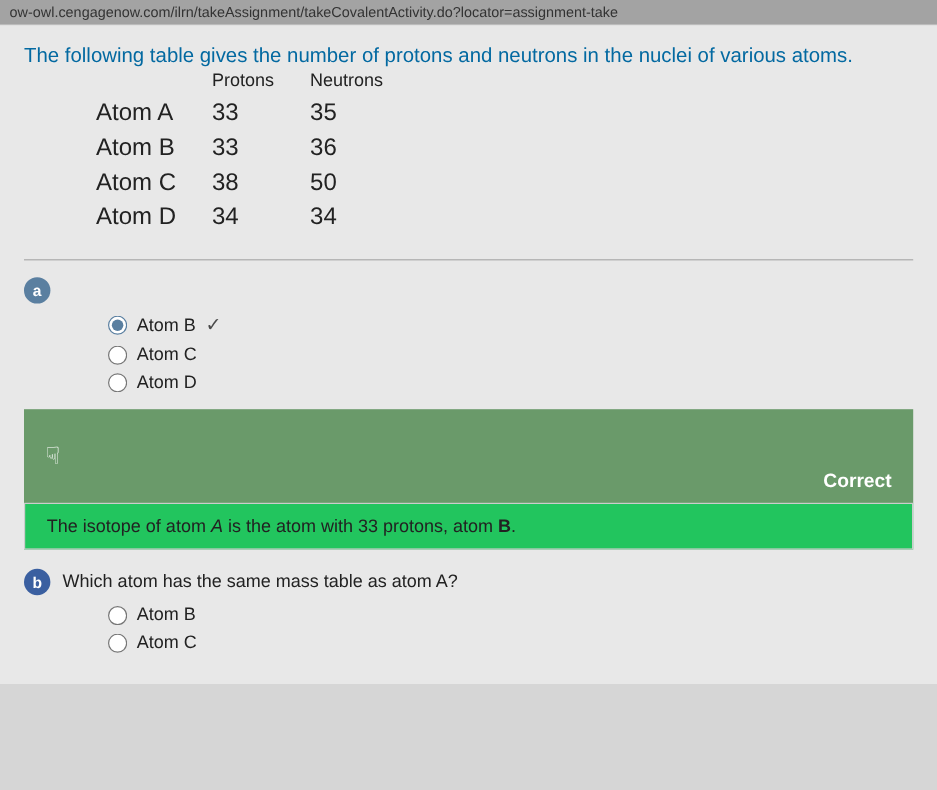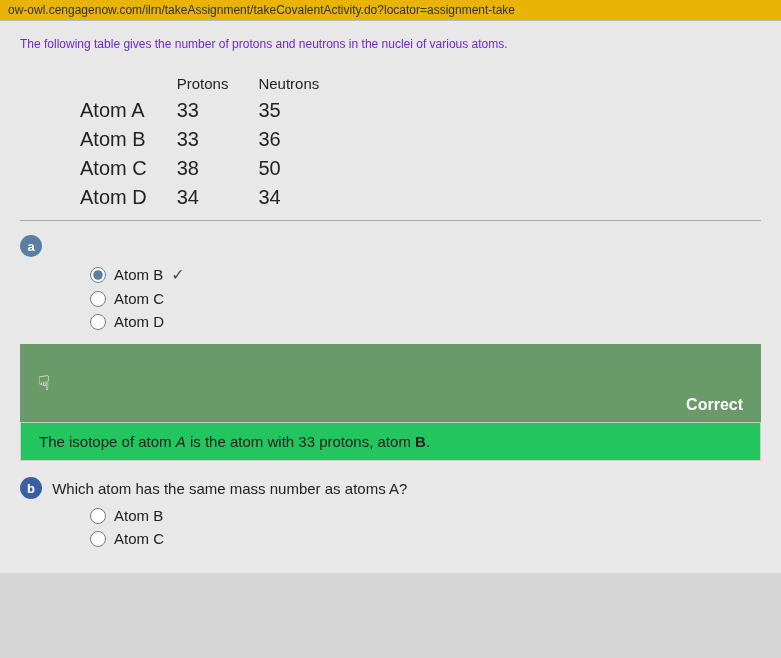--- a/index.html
+++ b/index.html
@@ -5,41 +5,41 @@
     * { box-sizing: border-box; margin: 0; padding: 0; }
     body {
       font-family: Arial, sans-serif;
       font-size: 15px;
       background: #d6d6d6;
       color: #222;
       width: 781px;
       min-height: 658px;
     }
     .url-bar {
-      background: #eab308;
+      background: #a3a3a3;
       border-bottom: 1px solid #bbb;
       padding: 3px 8px;
       font-size: 12px;
       color: #333;
       overflow: hidden;
       white-space: nowrap;
       text-overflow: ellipsis;
     }
     .main-content {
       background: #e8e8e8;
       padding: 16px 20px 20px 20px;
     }
     .intro-text {
-      font-size: 12px;
-      margin-bottom: 22px;
-      color: #6d28d9;
+      font-size: 17px;
+      margin-bottom: 0;
+      color: #0369a1;
     }
     .atom-table {
       margin-left: 60px;
-      margin-bottom: 8px;
+      margin-bottom: 20px;
     }
     .atom-table table {
       border-collapse: collapse;
     }
     .atom-table th {
       font-weight: normal;
       padding: 2px 30px 4px 0;
       text-align: left;
       font-size: 15px;
     }
@@ -226,21 +226,21 @@
   <div class="explanation-box">
     <span>
       The isotope of atom <span class="italic-atom">A</span> is the atom with 33 protons, atom <span class="bold-atom">B</span>.
     </span>
   </div>
 
   <div class="question-b-block">
     <span class="question-b-label">
       <span>b</span>
     </span>
-    <span class="question-text">Which atom has the same mass number as atoms A?</span>
+    <span class="question-text">Which atom has the same mass table as atom A?</span>
 
     <div class="options">
       <div class="option-row">
         <input type="radio" name="qb" style="">
         <span>Atom B</span>
       </div>
       <div class="option-row">
         <input type="radio" name="qb" style="">
         <span>Atom C</span>
       </div>

